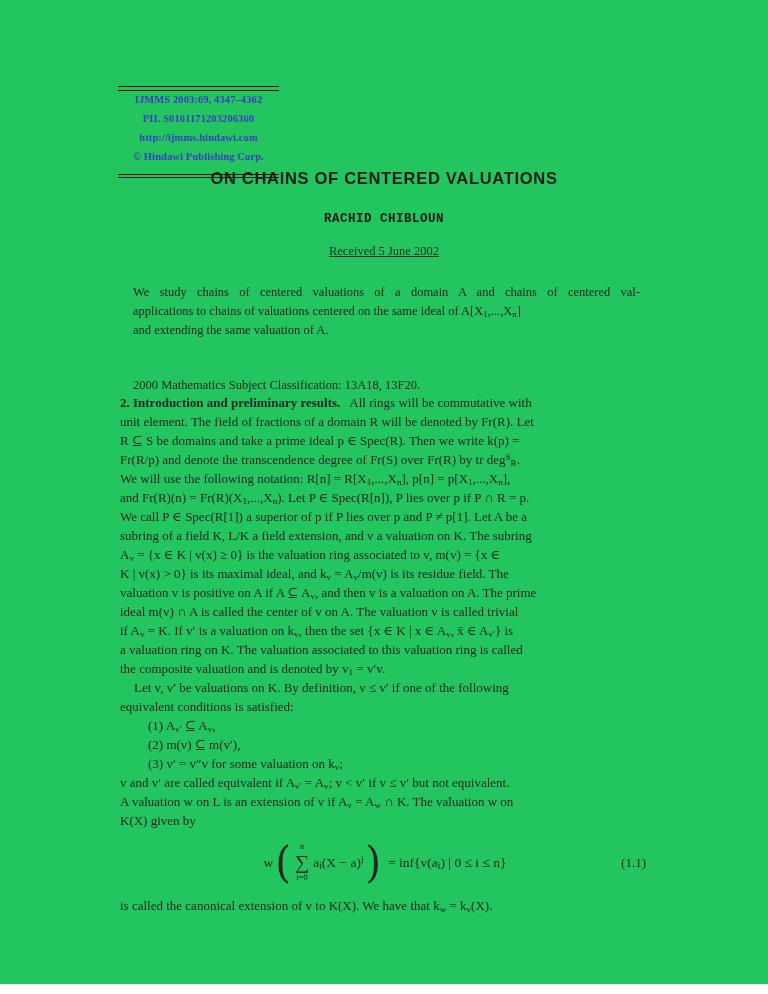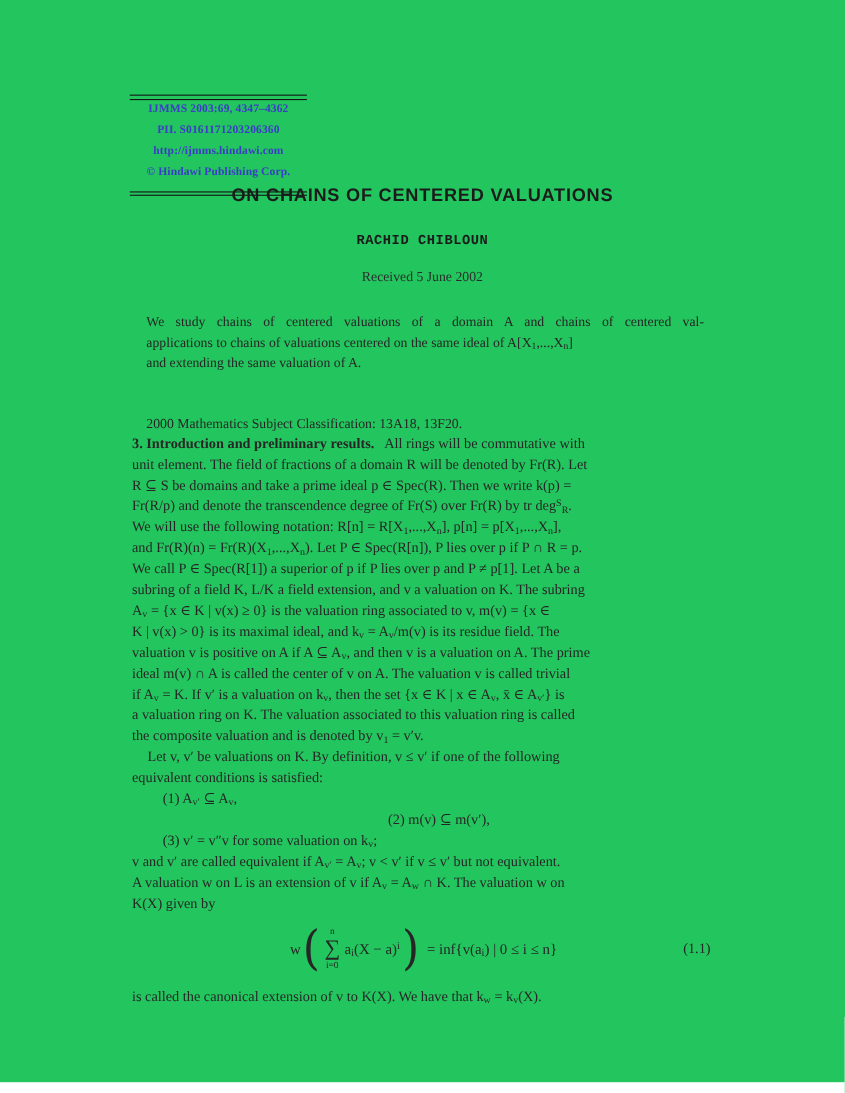--- a/index.html
+++ b/index.html
@@ -13,21 +13,21 @@
   .masthead-lines .line{font-size:10.5px;font-weight:bold;line-height:12.2px;text-align:center;
         letter-spacing:0.1px;color:var(--masthead-text,#3c3cc8);white-space:nowrap;}
 
   
   .title{position:absolute;top:169px;left:0;width:100%;margin:0;text-align:center;
         font-family:"Liberation Sans","DejaVu Sans",sans-serif;font-size:16.5px;font-weight:bold;
         letter-spacing:0.7px;color:#1b1b1b;}
   .author{position:absolute;top:212px;left:0;width:100%;text-align:center;
         font-family:Liberation Mono, monospace;font-size:12.5px;font-weight:bold;
         letter-spacing:0.5px;color:#1b1b1b;}
-  .received{position:absolute;top:244px;left:0;width:100%;text-align:center;font-size:12.5px;color:#2c2c2c;}
+  .received{position:absolute;top:244px;left:0;width:100%;text-align:center;font-size:12.5px;color:#2c2c2c;text-decoration:underline;}
 
   
   .abstract{position:absolute;top:283px;left:133px;width:507px;font-size:12.5px;line-height:19px;}
   .msc{position:absolute;top:376px;left:133px;width:507px;font-size:12.5px;line-height:19px;}
 
   
   .body{position:absolute;top:393px;left:120px;width:530px;font-size:13px;line-height:19px;}
   .line{min-height:19px;}
   .prose .line.j{text-align:justify;text-align-last:justify;}
   .sec-head{font-weight:bold;margin-right:9px;}
@@ -69,21 +69,21 @@
 
   <div class="abstract prose">
       <div class="line j"><span>We study chains of centered valuations of a domain A and chains of centered val-</span></div>
       <div class="line"><span>applications to chains of valuations centered on the same ideal of A[X<sub>1</sub>,...,X<sub>n</sub>]</span></div>
       <div class="line"><span>and extending the same valuation of A.</span></div>
     </div>
   <div class="msc">2000 Mathematics Subject Classification: 13A18, 13F20.</div>
 
   <div class="body prose">
     <div class="line first-line">
-      <span><b class="sec-head">3. Introduction and preliminary results.</b><span>All rings will be commutative with</span></span>
+      <span><b class="sec-head">2. Introduction and preliminary results.</b><span>All rings will be commutative with</span></span>
     </div>
 
     <div>
         <div class="line"><span>unit element. The field of fractions of a domain R will be denoted by Fr(R). Let</span></div>
         <div class="line"><span>R ⊆ S be domains and take a prime ideal p ∈ Spec(R). Then we write k(p) =</span></div>
         <div class="line"><span>Fr(R/p) and denote the transcendence degree of Fr(S) over Fr(R) by tr deg<sup>S</sup><sub>R</sub>.</span></div>
         <div class="line"><span>We will use the following notation: R[n] = R[X<sub>1</sub>,...,X<sub>n</sub>], p[n] = p[X<sub>1</sub>,...,X<sub>n</sub>],</span></div>
         <div class="line"><span>and Fr(R)(n) = Fr(R)(X<sub>1</sub>,...,X<sub>n</sub>). Let P ∈ Spec(R[n]), P lies over p if P ∩ R = p.</span></div>
         <div class="line"><span>We call P ∈ Spec(R[1]) a superior of p if P lies over p and P ≠ p[1]. Let A be a</span></div>
         <div class="line"><span>subring of a field K, L/K a field extension, and v a valuation on K. The subring</span></div>
@@ -92,21 +92,21 @@
         <div class="line"><span>valuation v is positive on A if A ⊆ A<sub>v</sub>, and then v is a valuation on A. The prime</span></div>
         <div class="line"><span>ideal m(v) ∩ A is called the center of v on A. The valuation v is called trivial</span></div>
         <div class="line"><span>if A<sub>v</sub> = K. If v′ is a valuation on k<sub>v</sub>, then the set {x ∈ K | x ∈ A<sub>v</sub>, x̄ ∈ A<sub>v′</sub>} is</span></div>
         <div class="line"><span>a valuation ring on K. The valuation associated to this valuation ring is called</span></div>
         <div class="line"><span>the composite valuation and is denoted by v<sub>1</sub> = v′v.</span></div>
       </div>
     <div>
         <div class="line" style="padding-left: 14px;"><span>Let v, v′ be valuations on K. By definition, v ≤ v′ if one of the following</span></div>
         <div class="line"><span>equivalent conditions is satisfied:</span></div>
         <div class="line" style="padding-left: 28px;"><span>(1) A<sub>v′</sub> ⊆ A<sub>v</sub>,</span></div>
-        <div class="line" style="padding-left: 28px; text-align: center;"><span>(2) m(v) ⊆ m(v′),</span></div>
+        <div class="line" style="padding-left: 28px;"><span>(2) m(v) ⊆ m(v′),</span></div>
         <div class="line" style="padding-left: 28px;"><span>(3) v′ = v″v for some valuation on k<sub>v</sub>;</span></div>
         <div class="line"><span>v and v′ are called equivalent if A<sub>v′</sub> = A<sub>v</sub>; v &lt; v′ if v ≤ v′ but not equivalent.</span></div>
         <div class="line"><span>A valuation w on L is an extension of v if A<sub>v</sub> = A<sub>w</sub> ∩ K. The valuation w on</span></div>
         <div class="line"><span>K(X) given by</span></div>
       </div>
 
     <div class="equation">
       <span class="eq-w">w</span>
       <span class="bigp">(</span>
       <span class="sum">

